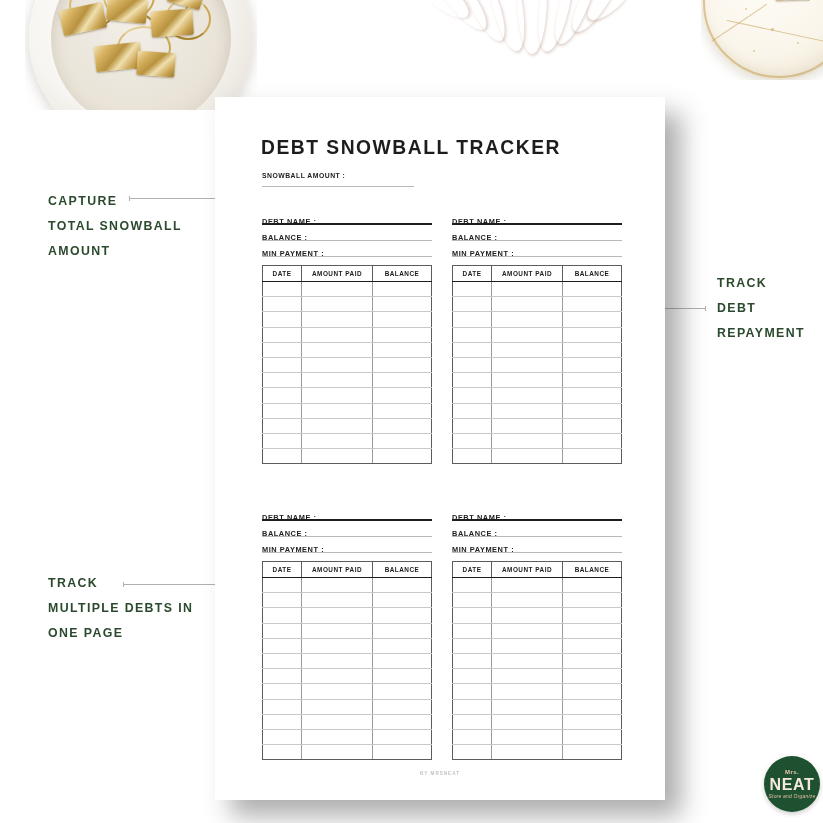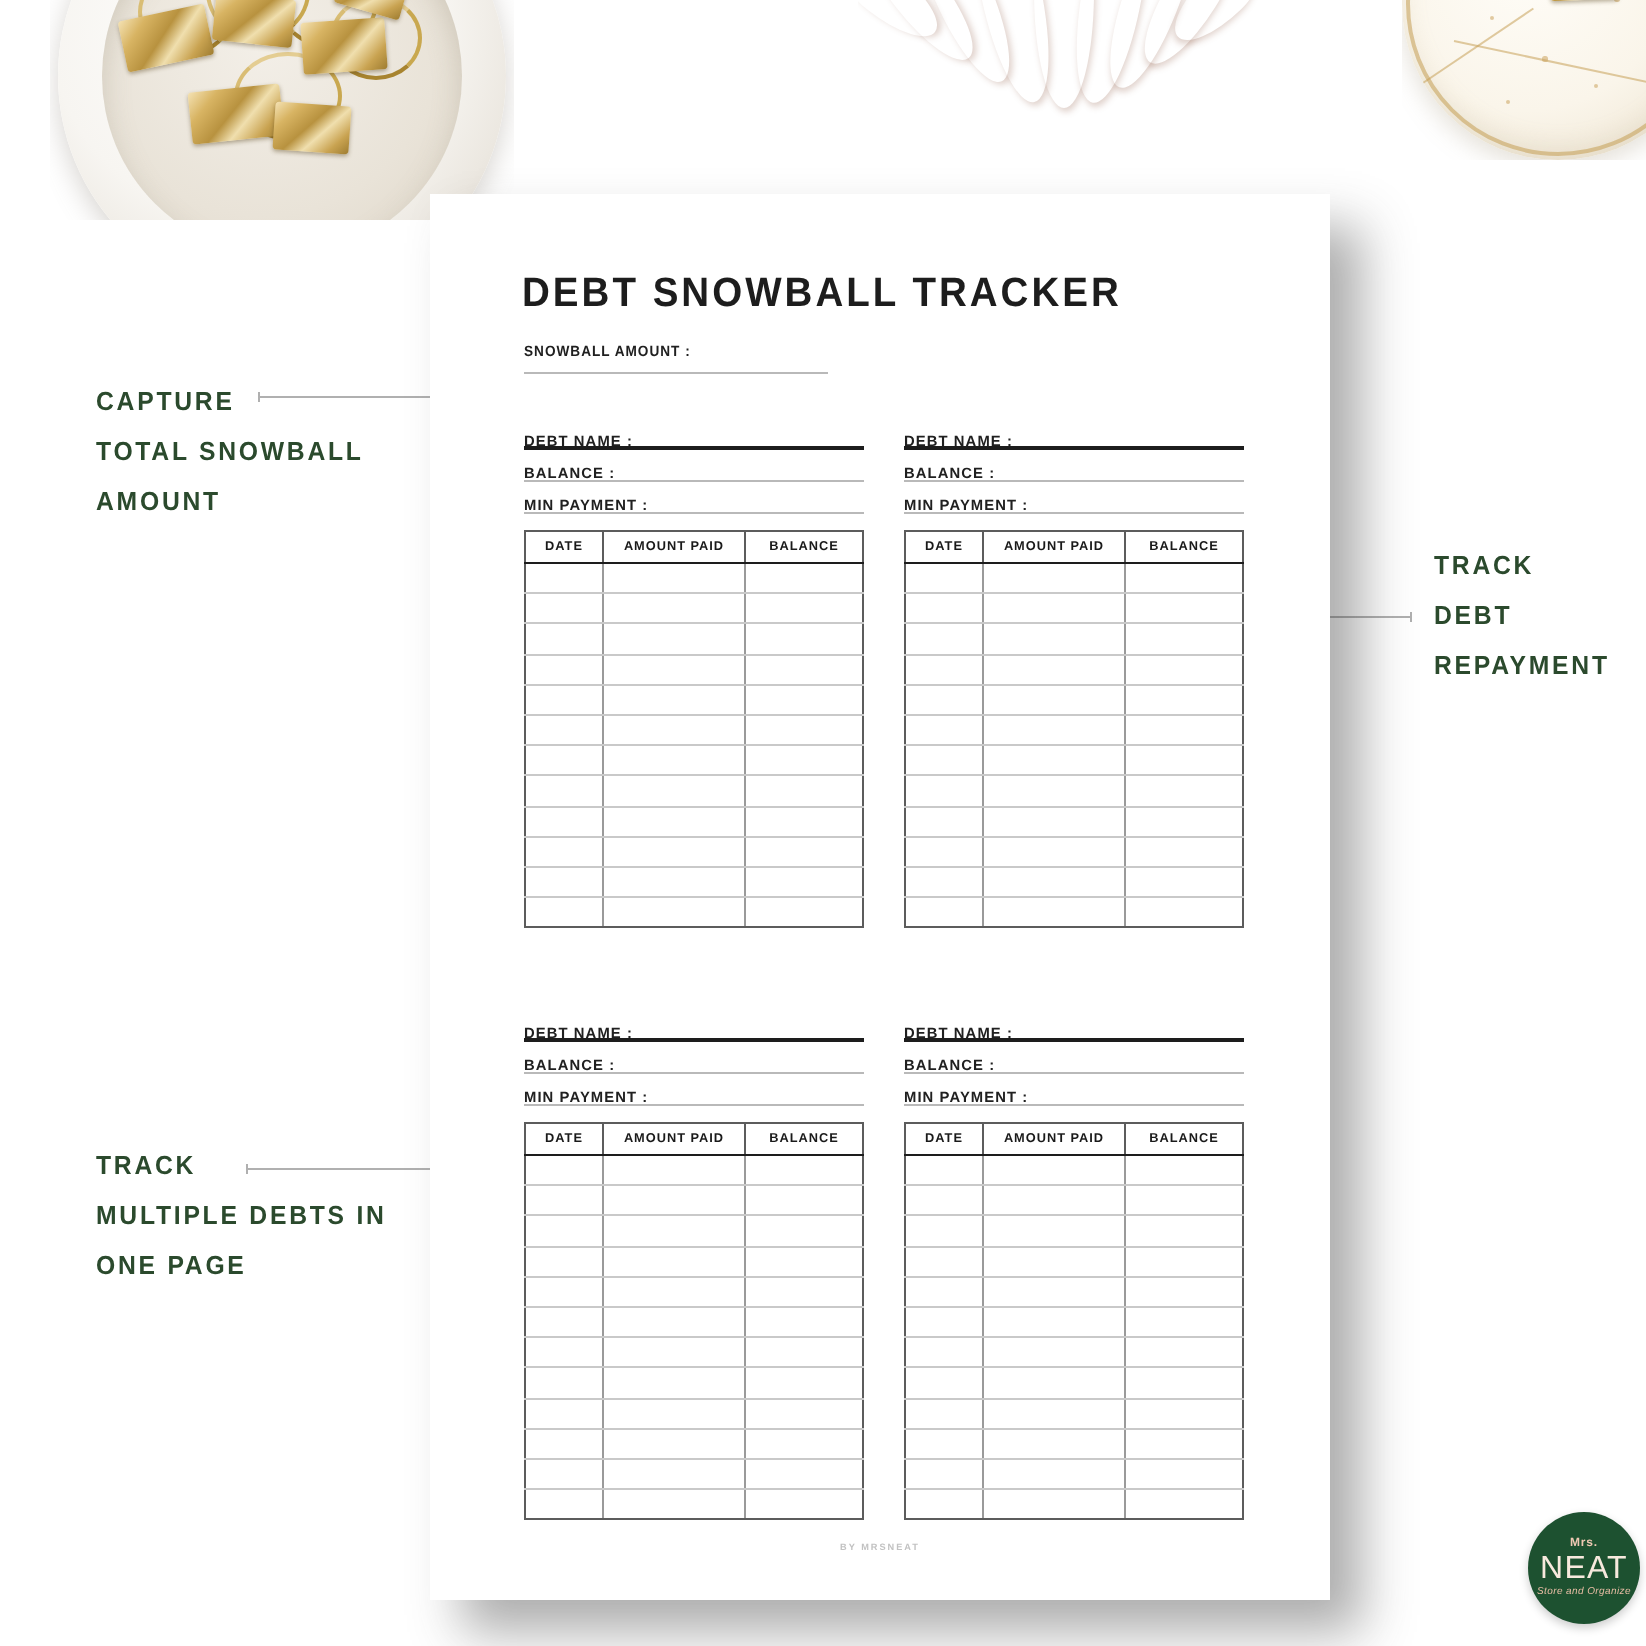--- a/index.html
+++ b/index.html
@@ -126,21 +126,21 @@
   .leader::after{right:0;}
 
   
   #brand-badge{
     position:absolute;left:739px;top:756px;width:56px;height:56px;border-radius:50%;
     background:#1d5130;z-index:8;
     display:flex;flex-direction:column;align-items:center;justify-content:center;
     box-shadow:0 2px 5px rgba(0,0,0,.2);
   }
   .badge-mrs{font-size:6px;color:#f0c9b3;letter-spacing:.4px;font-weight:700;line-height:7px;}
-  .badge-neat{font-size:16px;color:#f7e9dd;font-weight:400;letter-spacing:.6px;line-height:17px;}
+  .badge-neat{font-size:16px;color:#f7e9dd;font-weight:700;letter-spacing:.6px;line-height:17px;}
   .badge-tag{font-size:5px;color:#e8bda4;font-style:italic;line-height:7px;letter-spacing:.2px;}
 </style>
 </head>
 <body>
 
 <div class="stage">
 
   <div class="photo" id="photo-clips-bowl">
     <div class="bowl-outer"></div>
     <div class="bowl-inner">

